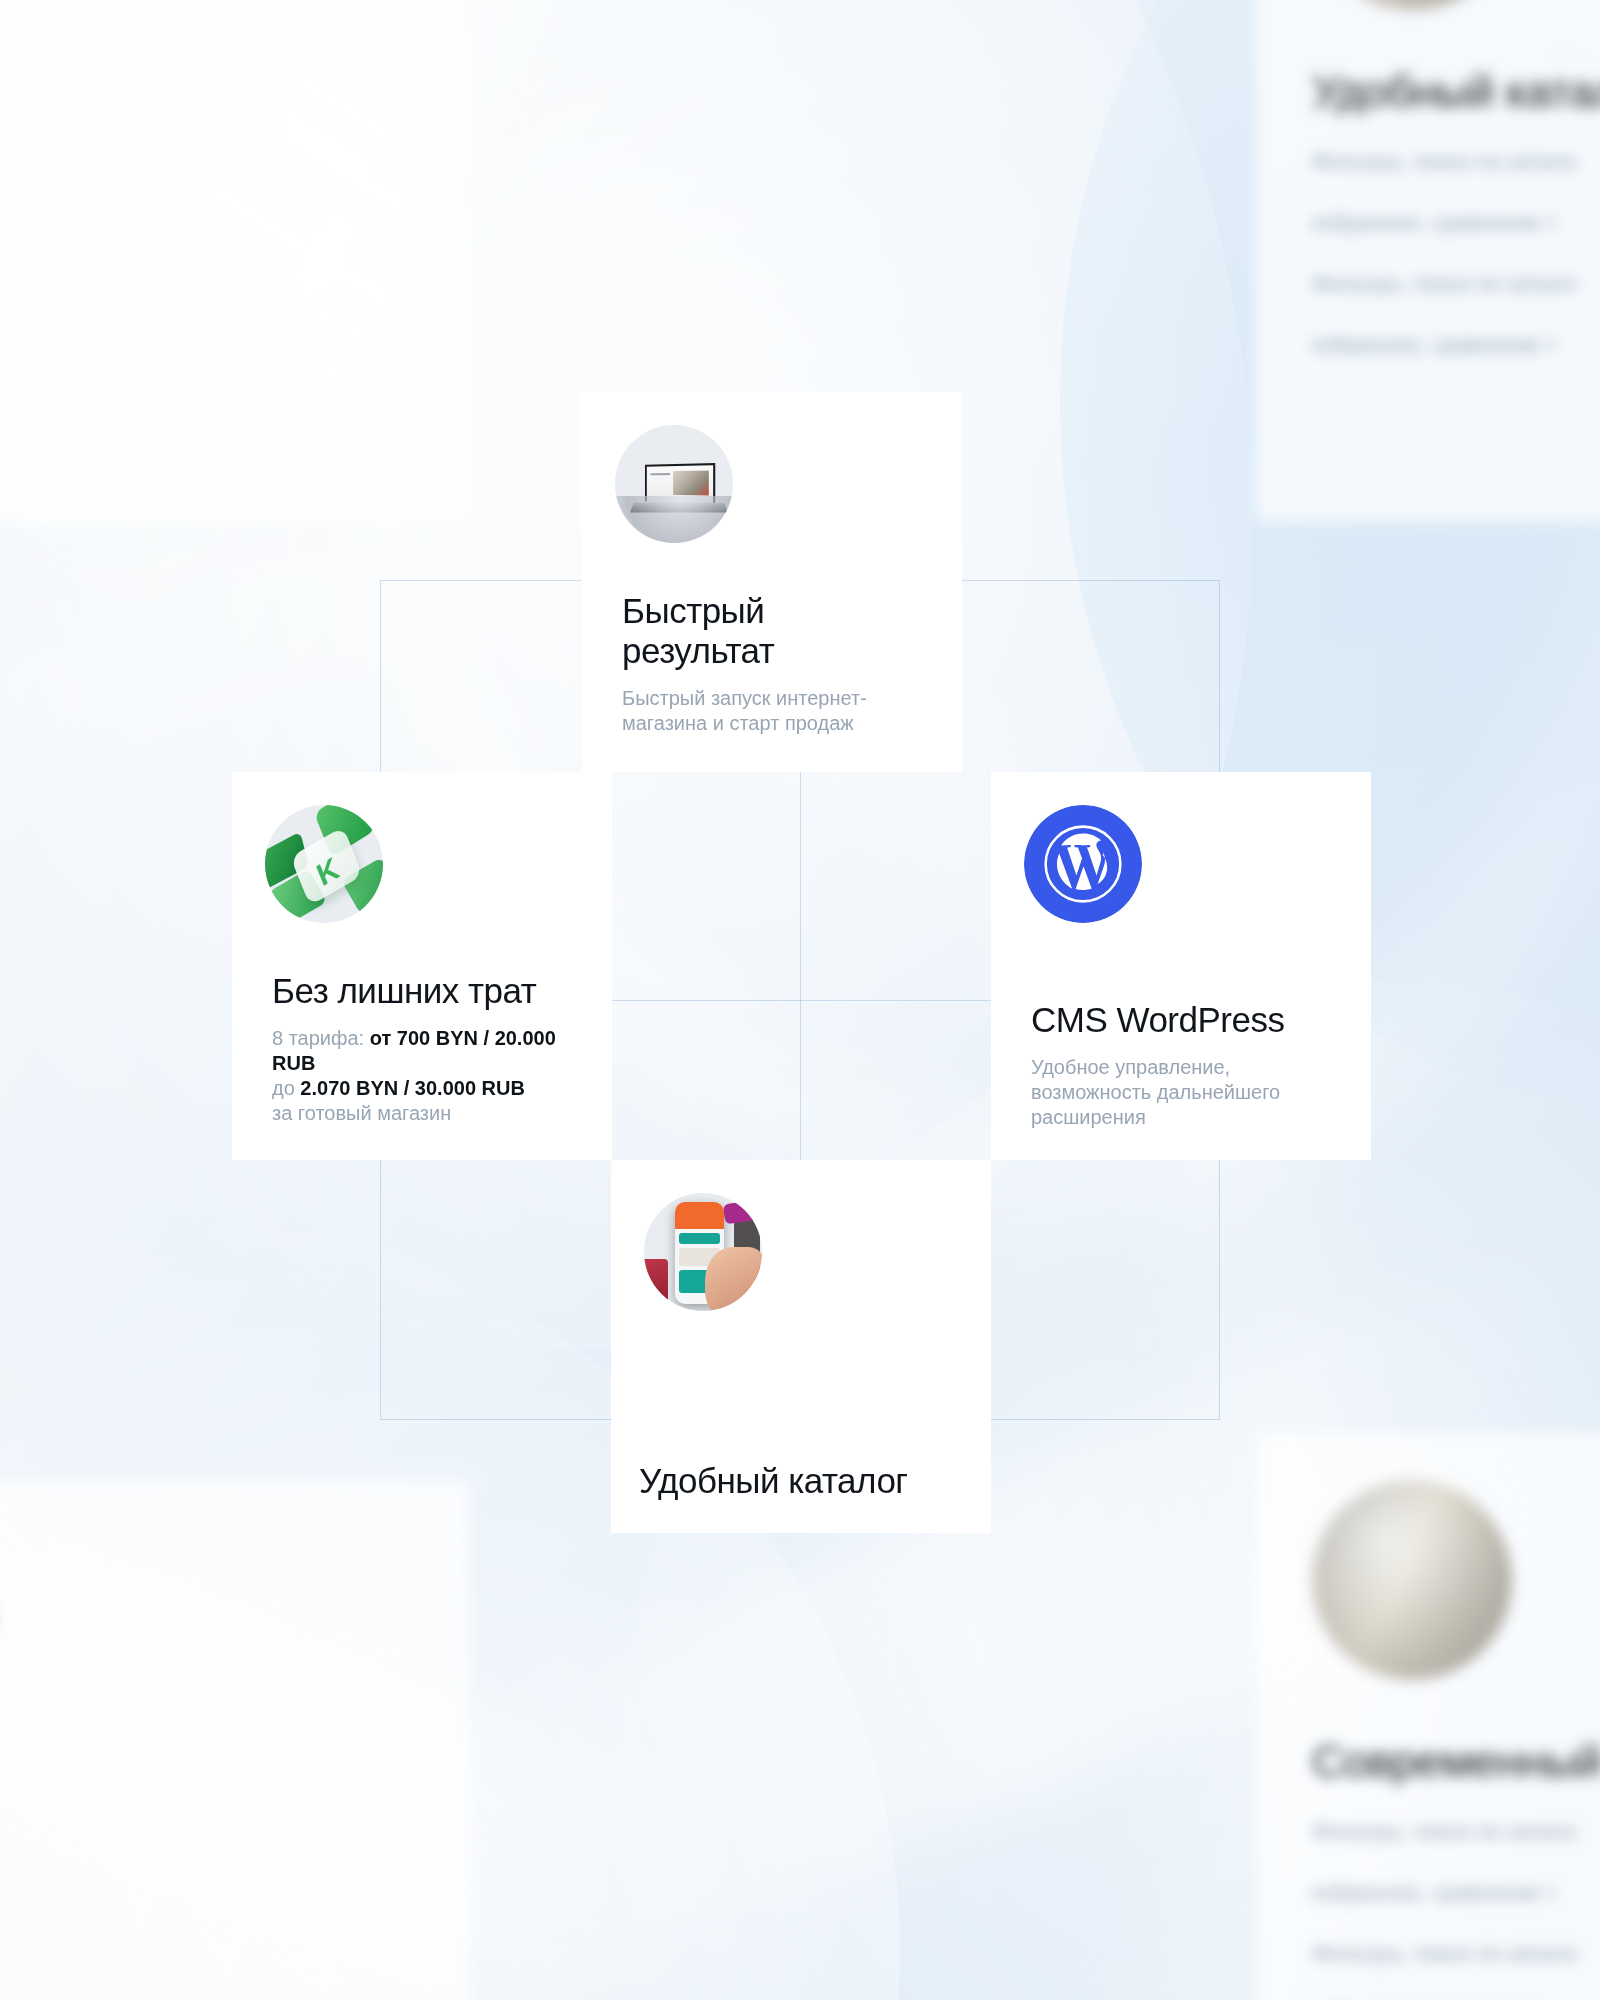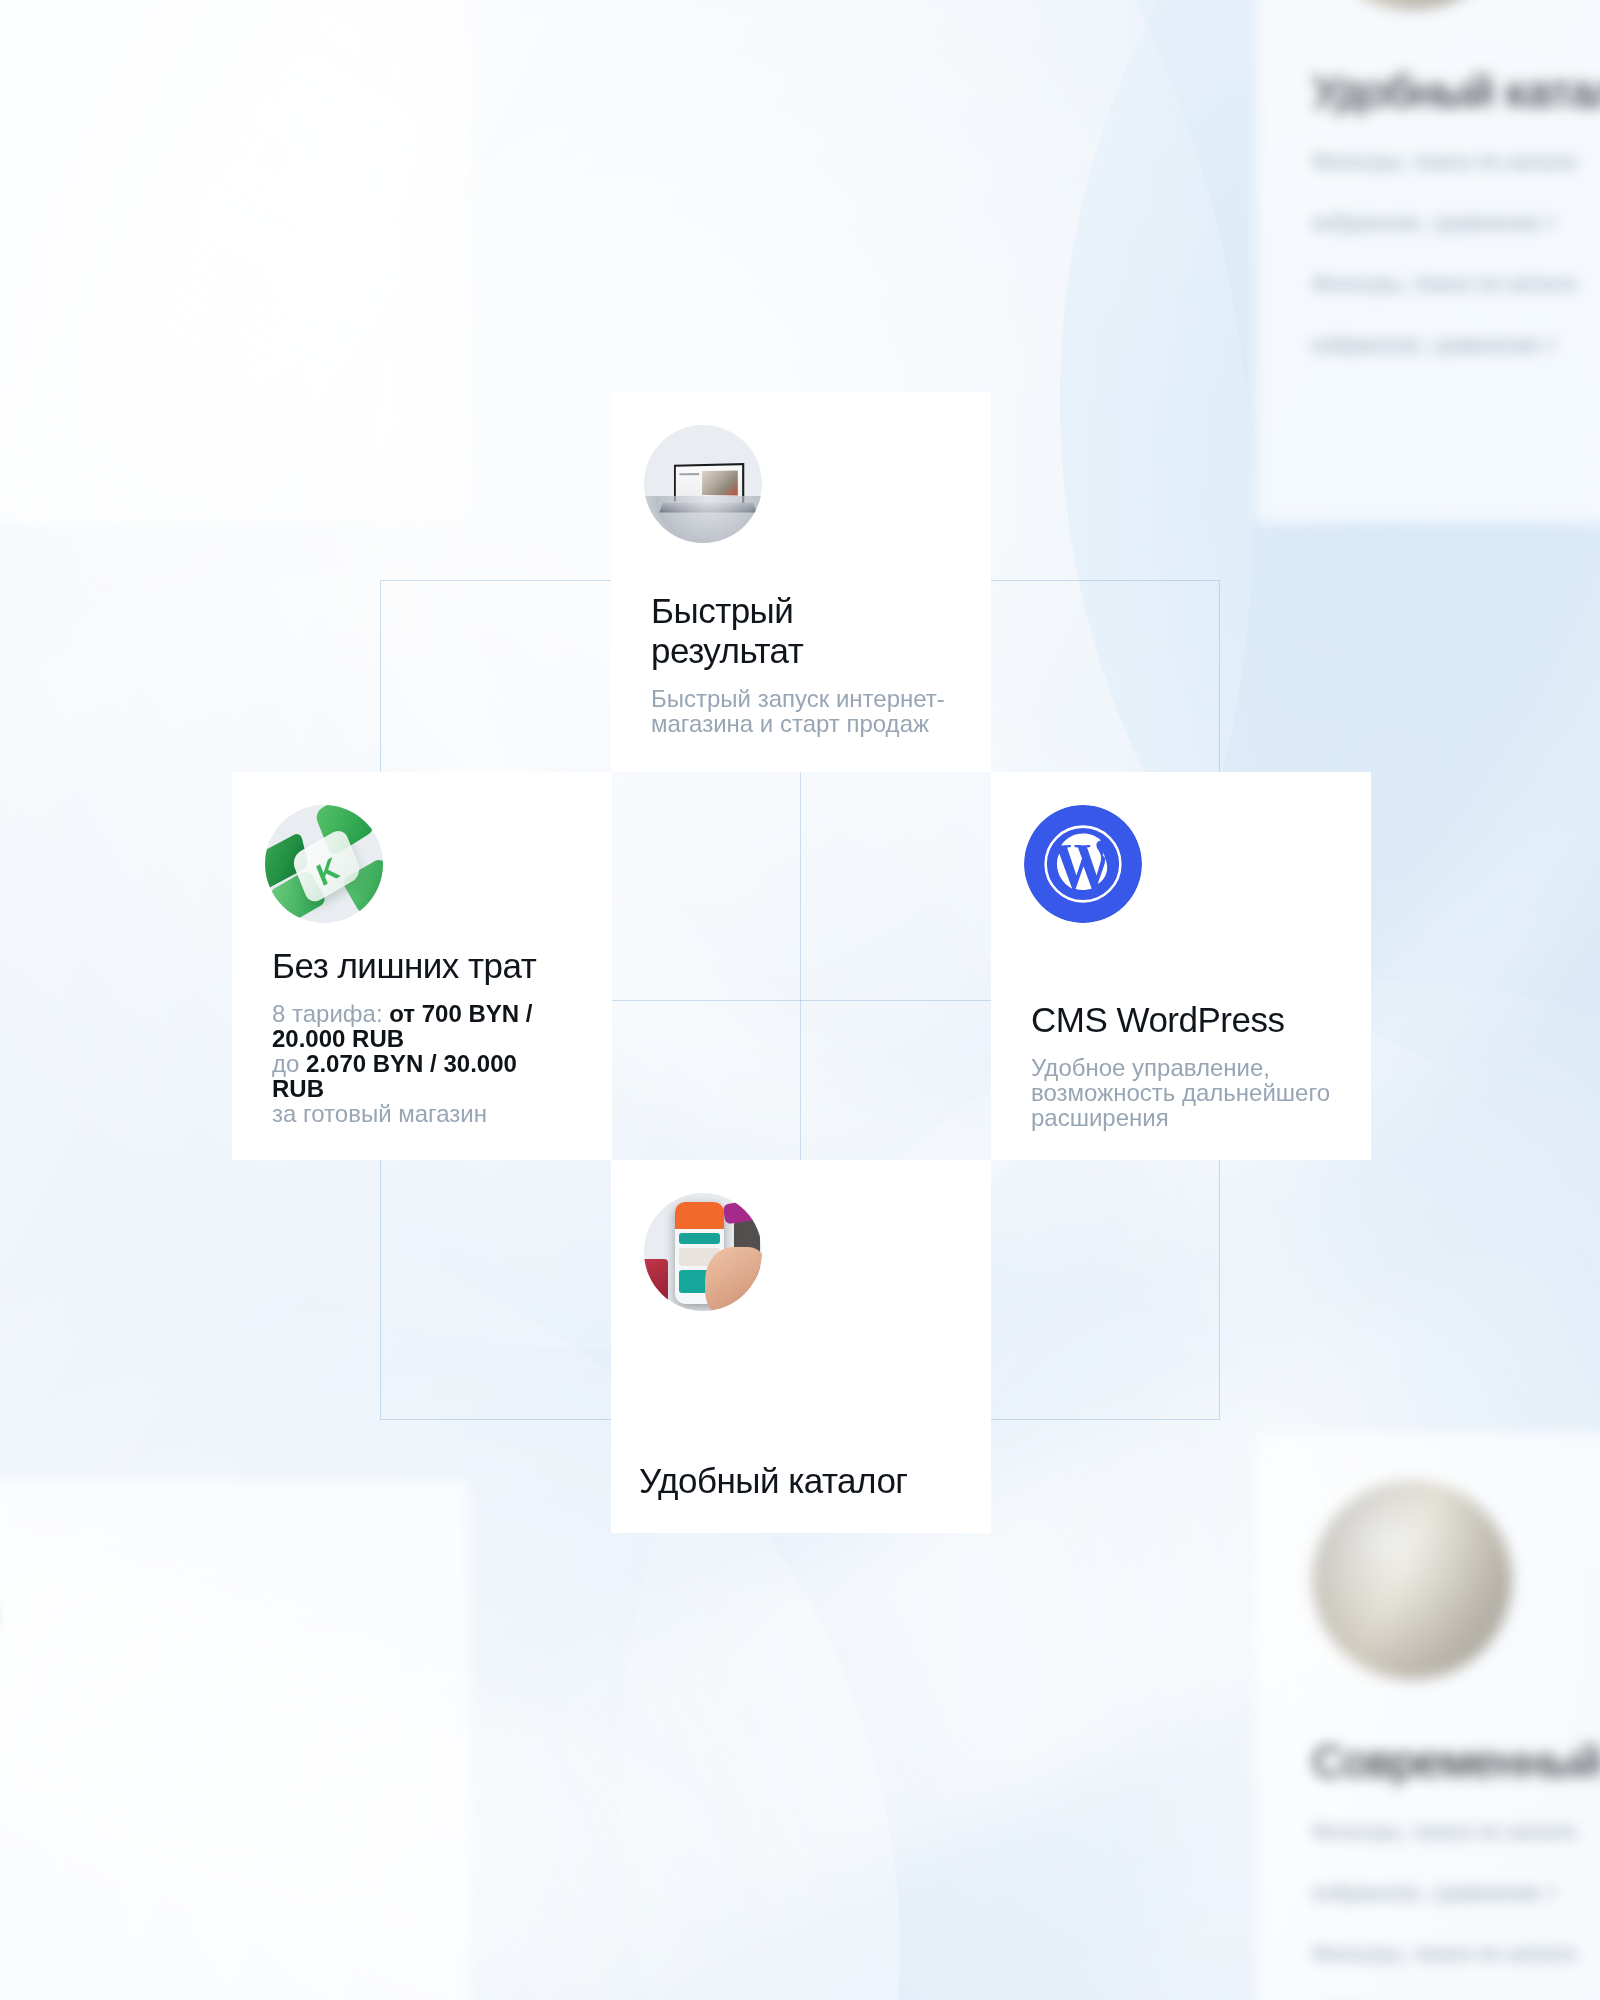--- a/index.html
+++ b/index.html
@@ -113,25 +113,25 @@
     position:relative; overflow:hidden;
     background:#e9edf2;
   }
   .card .body{ margin-top:auto; padding:0 40px 34px 40px; }
   .card .c-title{
     font-size:35px; font-weight:400; color:#10151b;
     letter-spacing:-.5px; line-height:1.15;
   }
   .card .c-sub{
     margin-top:15px;
-    font-size:24px; line-height:25px; color:#98a5b4; font-weight:400;
+    font-size:20px; line-height:25px; color:#98a5b4; font-weight:400;
   }
   .card .c-sub b{ color:#0e1318; font-weight:700; }
 
-  #card-top    { left:611px; top:392px;  width:380px; height:380px;justify-content:space-between; }
+  #card-top    { left:582px; top:392px;  width:380px; height:380px;justify-content:space-between; }
   #card-left   { left:232px; top:772px;  width:380px; height:388px; }
   #card-right  { left:991px; top:772px;  width:380px; height:388px; }
   #card-bottom { left:611px; top:1160px; width:380px; height:373px; }
 
   #card-top .body    { padding-bottom:36px; }
   #card-left .body   { }
   #card-right .body  { padding-bottom:30px; }
   #card-bottom .body { padding-bottom:32px;padding-left:28px; }
 
   

